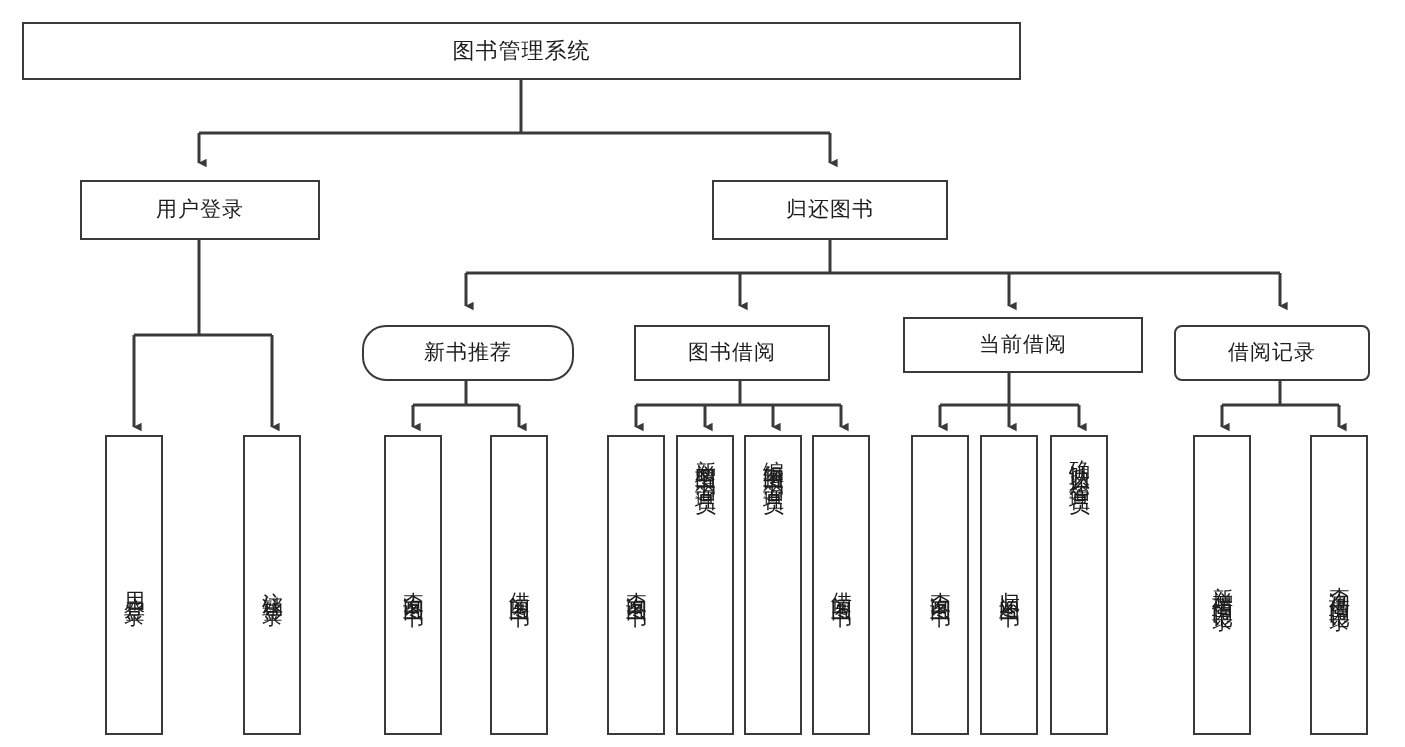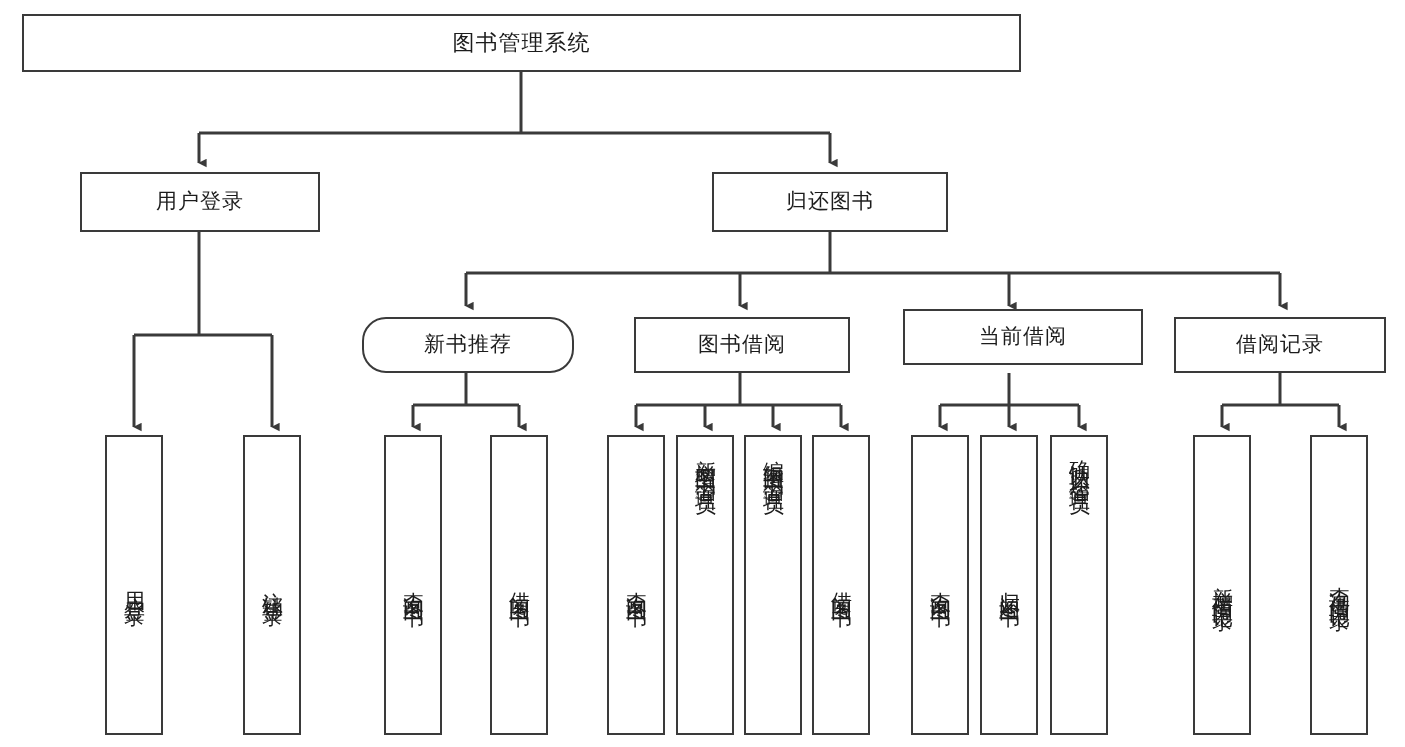--- a/index.html
+++ b/index.html
@@ -32,20 +32,21 @@
     border: 2px solid #3a3a3a;
     display: flex;
     align-items: center;
     justify-content: center;
     color: #1c1c1c;
   }
   .node.horiz {
     font-size: 21px;
     letter-spacing: 1px;
     line-height: 1.1;
+    margin-top: 8px;
   }
   .node.root {
     font-size: 22px;
   }
   .node.vert {
     writing-mode: vertical-rl;
     text-orientation: upright;
     font-size: 21px;
     letter-spacing: 5px;
     line-height: 1.0;
@@ -137,27 +138,27 @@
   <div class="node horiz" style="left:80px; top:172px; width:240px; height:60px;">
     <span>用户登录</span>
   </div>
   <div class="node horiz" style="left:712px; top:172px; width:236px; height:60px;">
     <span>归还图书</span>
   </div>
 
   <div class="node horiz" style="left:362px; top:317px; width:212px; height:56px;border-radius:24px;">
     <span>新书推荐</span>
   </div>
-  <div class="node horiz" style="left:634px; top:317px; width:216px; height:56px;">
+  <div class="node horiz" style="left:634px; top:317px; width:196px; height:56px;">
     <span>图书借阅</span>
   </div>
   <div class="node horiz" style="left:903px; top:309px; width:240px; height:56px;">
     <span>当前借阅</span>
   </div>
-  <div class="node horiz" style="left:1174px; top:317px; width:212px; height:56px;">
+  <div class="node horiz" style="left:1174px; top:317px; width:196px; height:56px;border-radius:8px;">
     <span>借阅记录</span>
   </div>
 
   <div class="node vert" style="left:105px; top:435px; width:58px; height:300px;">
     <span class="vtext">用户登录</span>
   </div>
   <div class="node vert" style="left:243px; top:435px; width:58px; height:300px;">
     <span class="vtext">注销登录</span>
   </div>
 

